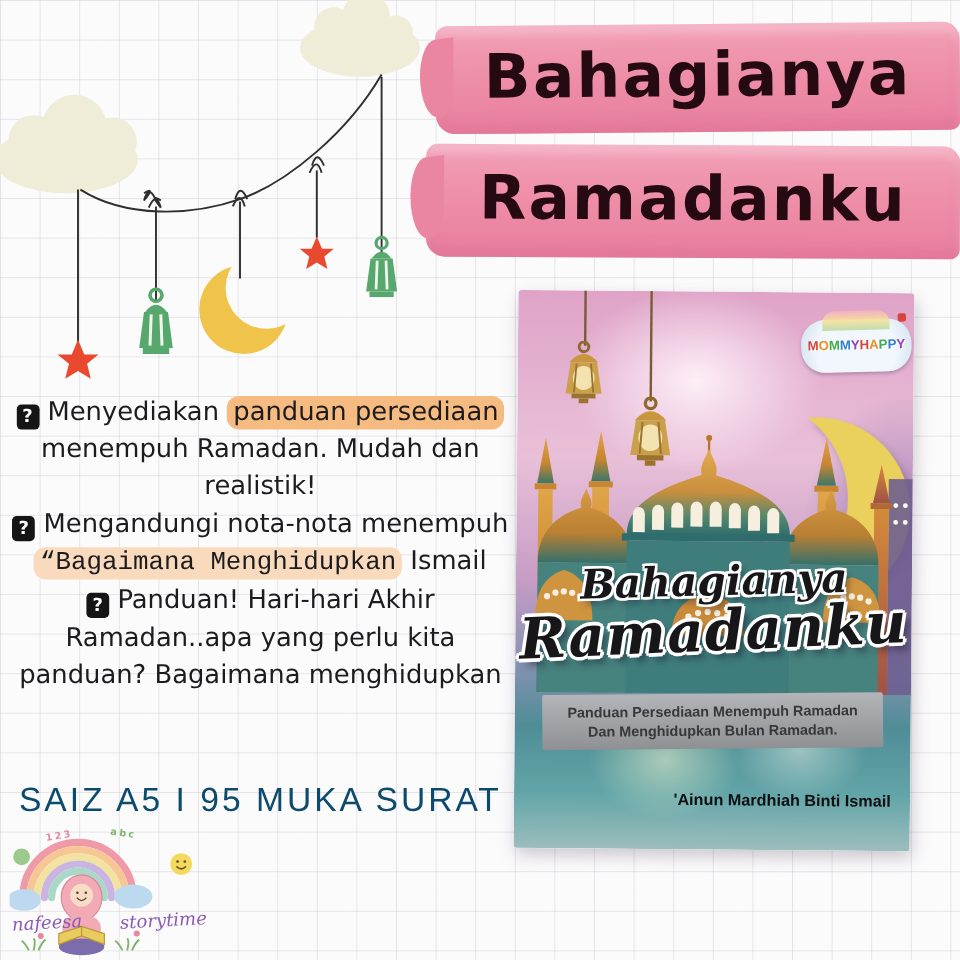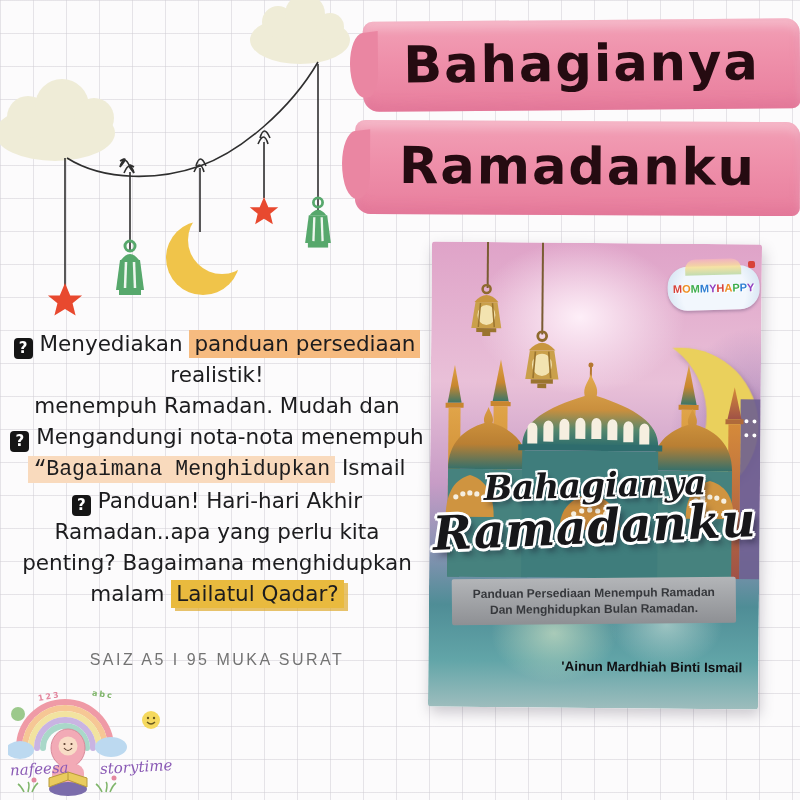--- a/index.html
+++ b/index.html
@@ -31,27 +31,27 @@
   }
   
   .copy{position:absolute;left:0;top:328px;width:434px;text-align:center;
         color:#1c1c1e;font-size:21.5px;line-height:31px;font-weight:500;}
   .tline{white-space:nowrap;}
   .glyph{
     display:inline-block;width:19px;height:21px;background:#151515;color:#fff;
     border-radius:4px;font-size:15px;font-weight:700;line-height:21px;text-align:center;
     vertical-align:-2px;margin-right:7px;
   }
-  .hl{padding:1px 5px 2px;border-radius:0;}
+  .hl{padding:1px 5px 2px;border-radius:10px;}
   .hl-orange{background:var(--highlight-orange,#f6bb80);}
   .hl-peach{background:var(--highlight-peach,#f9dabd);font-family:Liberation Mono, monospace;}
   .hl-yellow{background:var(--highlight-yellow,#e9ba3e);box-shadow:4px 3px 0 rgba(222,170,46,.7);}
   .sizeline{position:absolute;left:0;top:651px;width:434px;text-align:center;
-            font-family:"Liberation Sans",sans-serif;font-size:16px;letter-spacing:2.5px;
-            color:#737373;font-weight:500;}
+            font-family:"Liberation Sans",sans-serif;font-size:28px;letter-spacing:2.5px;
+            color:#0c4a6e;font-weight:500;}
   
   .book{
     position:absolute;left:430px;top:243px;width:330px;height:465px;
     transform:rotate(.5deg);border-radius:3px;overflow:hidden;
     background:
       radial-gradient(ellipse 150px 110px at 45% 16%, rgba(255,242,250,.95), rgba(255,242,250,0) 70%),
       radial-gradient(ellipse 120px 160px at 98% 42%, rgba(118,86,160,.6), rgba(118,86,160,0) 70%),
       radial-gradient(ellipse 90px 70px at 38% 84%, rgba(235,243,205,.55), rgba(235,243,205,0) 70%),
       radial-gradient(ellipse 80px 60px at 72% 82%, rgba(226,240,230,.5), rgba(226,240,230,0) 70%),
       linear-gradient(180deg,#dfa3c8 0%, #e9c0d8 30%, #c79cc6 52%, #8a93b4 66%, #4f8d96 78%, #62a5a8 90%, #9dbdbd 100%);
@@ -154,28 +154,27 @@
 
 <div class="brush brush1">
   <div class="t">Bahagianya</div>
 </div>
 <div class="brush brush2">
   <div class="t">Ramadanku</div>
 </div>
 
 <div class="copy">
     <div class="tline"><span class="glyph">?</span><span class="">Menyediakan </span><span class="hl hl-orange">panduan persediaan</span></div>
+    <div class="tline"><span class="">menempuh Ramadan. Mudah dan</span></div>
     <div class="tline"><span class="">realistik!</span></div>
-    <div class="tline"><span class="">menempuh Ramadan. Mudah dan</span></div>
     <div class="tline"><span class="glyph">?</span><span class="">Mengandungi nota-nota menempuh</span></div>
     <div class="tline"><span class="hl hl-peach">“Bagaimana Menghidupkan</span><span class=""> Ismail</span></div>
     <div class="tline"><span class="glyph">?</span><span class="">Panduan! Hari-hari Akhir</span></div>
     <div class="tline"><span class="">Ramadan..apa yang perlu kita</span></div>
-    <div class="tline"><span class="">penting? Bagaimana menghidupkan</span></div>
-    <div class="tline"><span class="">malam </span><span class="hl hl-yellow">Lailatul Qadar?</span></div>
+    <div class="tline"><span class="">panduan? Bagaimana menghidupkan</span></div>
   </div>
 
 <div class="sizeline">SAIZ A5 I 95 MUKA SURAT</div>
 
 <div class="logo">
   <svg width="165" height="108" viewBox="0 0 165 108">
     <g fill="none" stroke-linecap="round">
       <path d="M11 58 A46 46 0 0 1 103 58" stroke="#ef9aa6" stroke-width="6"></path>
       <path d="M17 58 A40 40 0 0 1 97 58" stroke="#f6c795" stroke-width="6"></path>
       <path d="M23 58 A34 34 0 0 1 91 58" stroke="#f2e3a0" stroke-width="6"></path>

